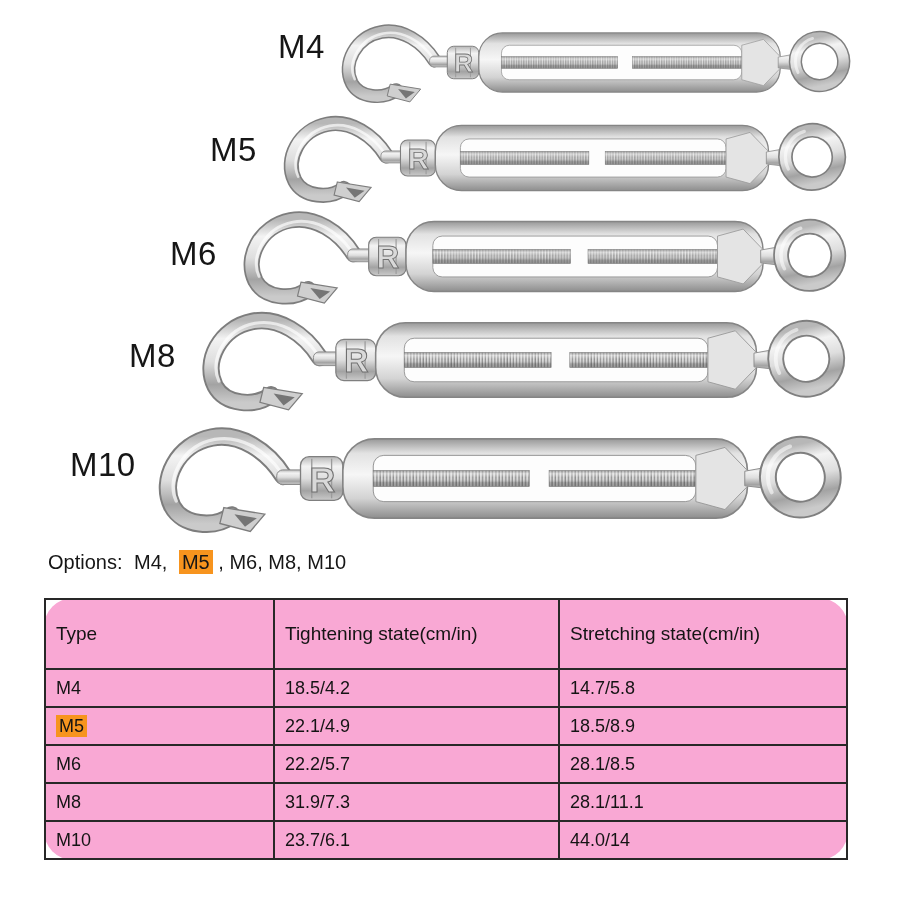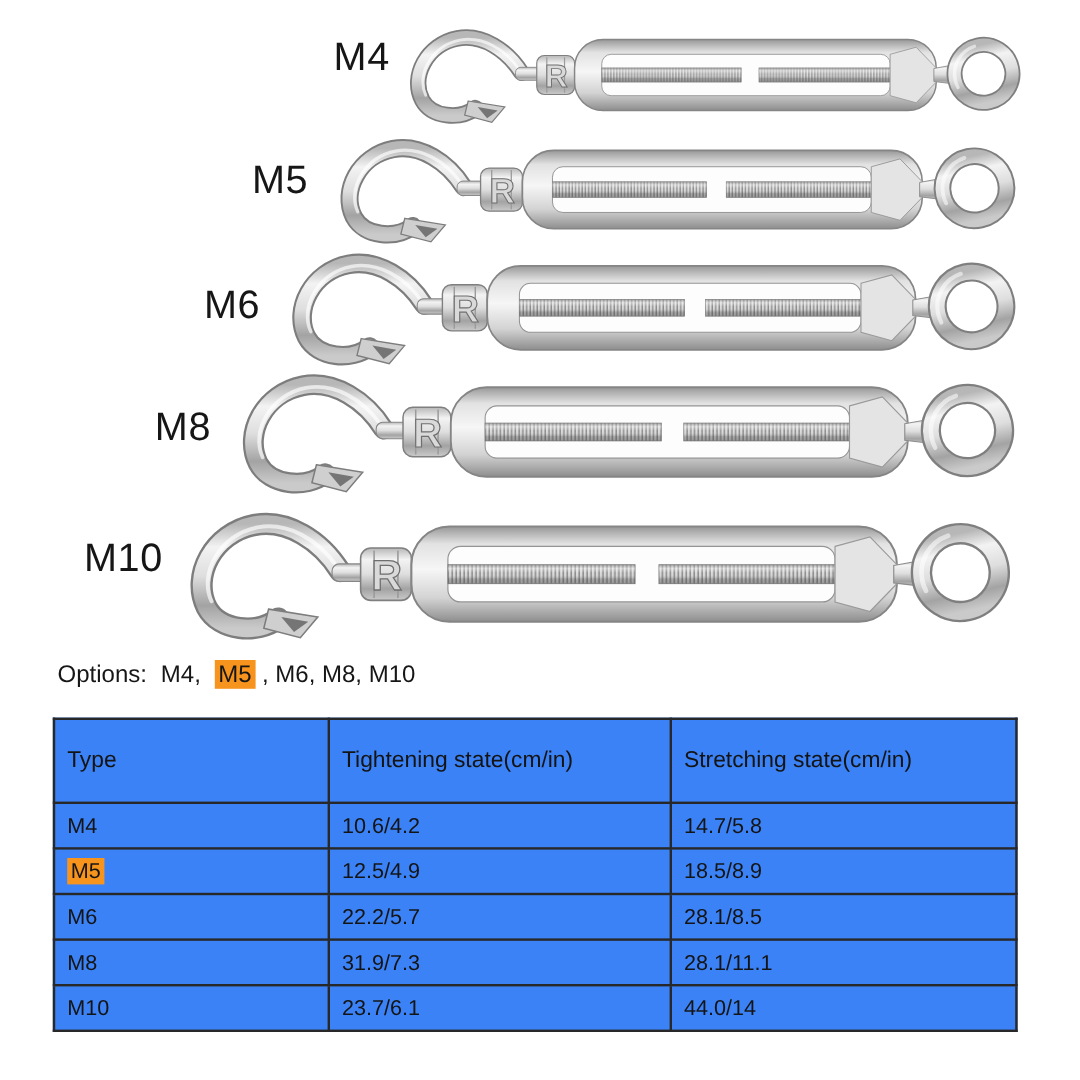--- a/index.html
+++ b/index.html
@@ -13,21 +13,21 @@
   }
   .tb-svg{position:absolute;display:block;}
   .options{
     position:absolute;left:48px;top:551px;font-size:20px;color:#161616;
   }
   .options span{display:inline;}
   .options .gap{margin-right:6px;text-align:center;}
   .hl{background:#f7941e;padding:1px 3px;}
   table.spec{
     position:absolute;left:44px;top:598px;width:802px;
-    border-collapse:collapse;table-layout:fixed;background:#3b82f6;
+    border-collapse:collapse;table-layout:fixed;background:#f9a8d4;border-radius:29px;
   }
   table.spec td{
     border:2px solid #282828;font-size:18px;color:#141414;
     padding:0 4px 0 10px;height:36px;vertical-align:middle;overflow:hidden;
   }
   table.spec tr.hdr td{height:68px;font-size:19px;}
   .c1{width:229px;}.c2{width:285px;}.c3{width:288px;}
 </style>
 </head>
 <body>
@@ -146,26 +146,26 @@
         <col class="c3">
       </colgroup>
     <tbody>
       <tr class="hdr">
         <td>Type</td>
         <td>Tightening state(cm/in)</td>
         <td>Stretching state(cm/in)</td>
       </tr>
       <tr>
         <td>M4</td>
-        <td>10.6/4.2</td>
+        <td>18.5/4.2</td>
         <td>14.7/5.8</td>
       </tr>
       <tr>
         <td><span class="hl">M5</span></td>
-        <td>12.5/4.9</td>
+        <td>22.1/4.9</td>
         <td>18.5/8.9</td>
       </tr>
       <tr>
         <td>M6</td>
         <td>22.2/5.7</td>
         <td>28.1/8.5</td>
       </tr>
       <tr>
         <td>M8</td>
         <td>31.9/7.3</td>

